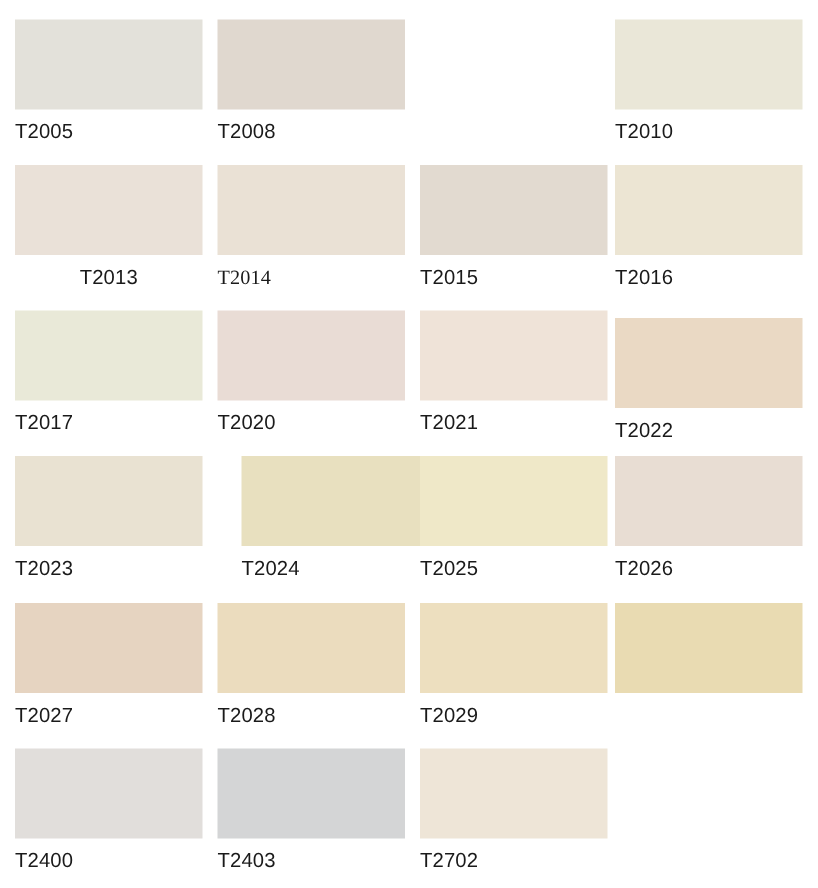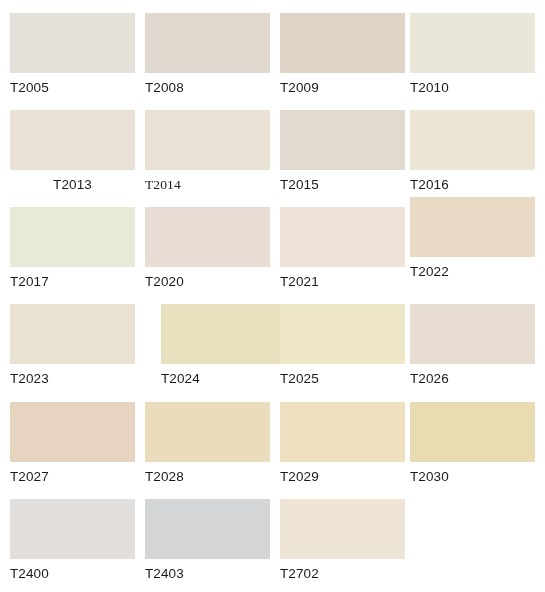--- a/index.html
+++ b/index.html
@@ -45,24 +45,20 @@
 
 <div id="swatch-grid" style="background: rgb(255, 255, 255);">
     <div class="swatch-cell" style="left: 10px; top: 13px;">
       <span class="swatch-chip" title="#e3e1da" style="width: 125px; height: 60px; background: rgb(227, 225, 218);"></span>
       <span class="swatch-label" style="color: rgb(26, 26, 26);">T2005</span>
     </div>
     <div class="swatch-cell" style="left: 145px; top: 13px;">
       <span class="swatch-chip" title="#e0d8cf" style="width: 125px; height: 60px; background: rgb(224, 216, 207);"></span>
       <span class="swatch-label" style="color: rgb(26, 26, 26);">T2008</span>
     </div>
-    <div class="swatch-cell" style="left: 280px; top: 13px;">
-      <span class="swatch-chip" title="#ded3c5" style="width: 125px; height: 60px; background: rgb(222, 211, 197);"></span>
-      <span class="swatch-label" style="color: rgb(26, 26, 26);">T2009</span>
-    </div>
     <div class="swatch-cell" style="left: 410px; top: 13px;">
       <span class="swatch-chip" title="#eae7d8" style="width: 125px; height: 60px; background: rgb(234, 231, 216);"></span>
       <span class="swatch-label" style="color: rgb(26, 26, 26);">T2010</span>
     </div>
     <div class="swatch-cell" style="left: 10px; top: 110px; text-align: center;">
       <span class="swatch-chip" title="#eae1d8" style="width: 125px; height: 60px; background: rgb(234, 225, 216);"></span>
       <span class="swatch-label" style="color: rgb(26, 26, 26);">T2013</span>
     </div>
     <div class="swatch-cell" style="left: 145px; top: 110px;">
       <span class="swatch-chip" title="#eae1d5" style="width: 125px; height: 60px; background: rgb(234, 225, 213);"></span>
@@ -81,21 +77,21 @@
       <span class="swatch-label" style="color: rgb(26, 26, 26);">T2017</span>
     </div>
     <div class="swatch-cell" style="left: 145px; top: 207px;">
       <span class="swatch-chip" title="#e9dcd5" style="width: 125px; height: 60px; background: rgb(233, 220, 213);"></span>
       <span class="swatch-label" style="color: rgb(26, 26, 26);">T2020</span>
     </div>
     <div class="swatch-cell" style="left: 280px; top: 207px;">
       <span class="swatch-chip" title="#efe3d8" style="width: 125px; height: 60px; background: rgb(239, 227, 216);"></span>
       <span class="swatch-label" style="color: rgb(26, 26, 26);">T2021</span>
     </div>
-    <div class="swatch-cell" style="left: 410px; top: 197px;">
+    <div class="swatch-cell" style="left: 410px; top: 212px;">
       <span class="swatch-chip" title="#ead9c4" style="width: 125px; height: 60px; background: rgb(234, 217, 196);"></span>
       <span class="swatch-label" style="color: rgb(26, 26, 26);">T2022</span>
     </div>
     <div class="swatch-cell" style="left: 10px; top: 304px;">
       <span class="swatch-chip" title="#e9e2d2" style="width: 125px; height: 60px; background: rgb(233, 226, 210);"></span>
       <span class="swatch-label" style="color: rgb(26, 26, 26);">T2023</span>
     </div>
     <div class="swatch-cell" style="left: 145px; top: 304px; padding-left: 16px;">
       <span class="swatch-chip" title="#e8e0bf" style="width: 125px; height: 60px; background: rgb(232, 224, 191);"></span>
       <span class="swatch-label" style="color: rgb(26, 26, 26);">T2024</span>
@@ -115,21 +111,20 @@
     <div class="swatch-cell" style="left: 145px; top: 402px;">
       <span class="swatch-chip" title="#ebdcbe" style="width: 125px; height: 60px; background: rgb(235, 220, 190);"></span>
       <span class="swatch-label" style="color: rgb(26, 26, 26);">T2028</span>
     </div>
     <div class="swatch-cell" style="left: 280px; top: 402px;">
       <span class="swatch-chip" title="#eddfbf" style="width: 125px; height: 60px; background: rgb(237, 223, 191);"></span>
       <span class="swatch-label" style="color: rgb(26, 26, 26);">T2029</span>
     </div>
     <div class="swatch-cell" style="left: 410px; top: 402px;">
       <span class="swatch-chip" title="#e9dbb2" style="width: 125px; height: 60px; background: rgb(233, 219, 178);"></span>
-      <span class="swatch-label" style="color: rgb(26, 26, 26);">T2030</span>
     </div>
     <div class="swatch-cell" style="left: 10px; top: 499px;">
       <span class="swatch-chip" title="#e1dedb" style="width: 125px; height: 60px; background: rgb(225, 222, 219);"></span>
       <span class="swatch-label" style="color: rgb(26, 26, 26);">T2400</span>
     </div>
     <div class="swatch-cell" style="left: 145px; top: 499px;">
       <span class="swatch-chip" title="#d4d5d6" style="width: 125px; height: 60px; background: rgb(212, 213, 214);"></span>
       <span class="swatch-label" style="color: rgb(26, 26, 26);">T2403</span>
     </div>
     <div class="swatch-cell" style="left: 280px; top: 499px;">

